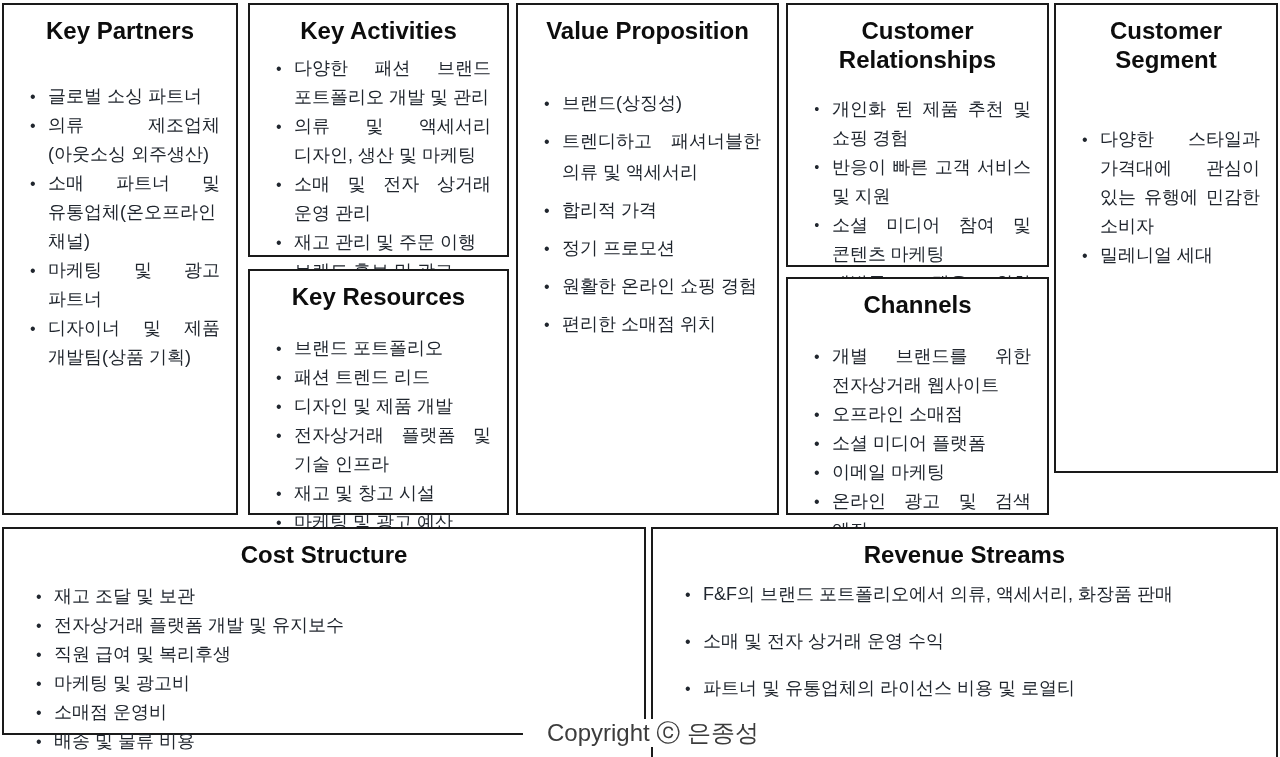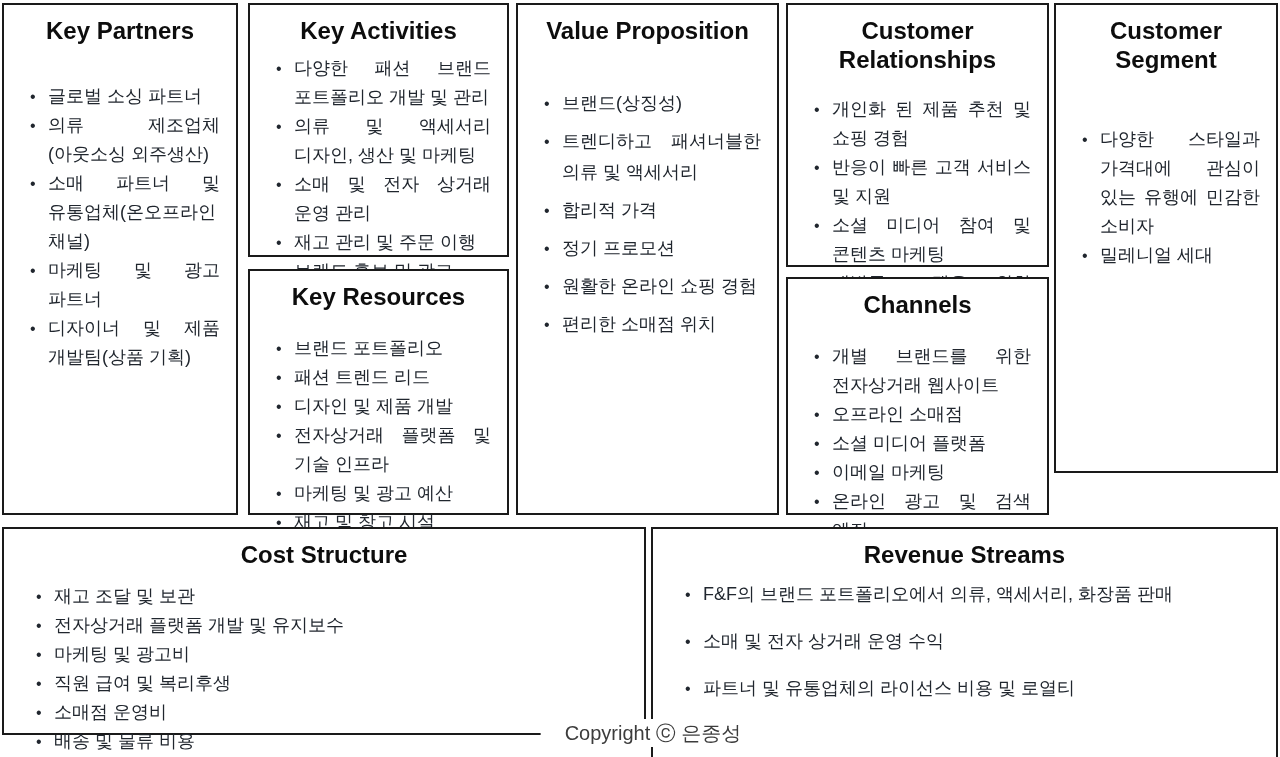--- a/index.html
+++ b/index.html
@@ -64,39 +64,39 @@
   .b-ch   { left: 786px;  top: 277px; width: 263px; height: 238px; }
   .b-cs   { left: 1054px; top: 3px;   width: 224px; height: 470px; }
   .b-cost { left: 2px;    top: 527px; width: 644px; height: 208px; }
   .b-rev  { left: 651px;  top: 527px; width: 627px; height: 240px; }
 
   
   .b-kp   .items { margin-top: 36px; }
   .b-ka   .items { margin-top: 8px; }
   .b-kr   .items { margin-top: 22px; }
   .b-vp   .items { margin-top: 42px; }
-  .b-cr   .items { margin-top: 20px; }
+  .b-cr   .items { margin-top: 20px; font-family: Liberation Serif, serif; }
   .b-ch   .items { margin-top: 22px; }
   .b-cs   .items { margin-top: 50px; }
   .b-cost .items { margin-top: 12px; margin-left: 10px; }
   .b-rev  .items { margin-top: 10px; margin-left: 10px; }
 
   .b-vp .items li  { line-height: 31px; margin-bottom: 7px; }
   .b-rev .items li { margin-bottom: 18px; }
 
   .b-cost .items li, .b-rev .items li { text-align: left; }
 
   .footer-copyright {
     position: absolute;
     left: 653px;
     top: 719px;
     transform: translateX(-50%);
     background: #ffffff;
     padding: 0 24px;
-    font-size: 20px;
+    font-size: 24px;
     line-height: 28px;
     color: #3c3c3c;
     white-space: nowrap;
     z-index: 5;
   }
 </style>
 </head>
 <body>
 
 <div class="canvas">
@@ -123,22 +123,22 @@
     </ul>
   </section>
 
   <section class="box b-kr">
     <h2 class="title">Key Resources</h2>
     <ul class="items">
       <li>브랜드 포트폴리오</li>
       <li>패션 트렌드 리드</li>
       <li>디자인 및 제품 개발</li>
       <li>전자상거래 플랫폼 및 기술 인프라</li>
+      <li>재고 및 창고 시설</li>
       <li>마케팅 및 광고 예산</li>
-      <li>재고 및 창고 시설</li>
     </ul>
   </section>
 
   <section class="box b-vp">
     <h2 class="title">Value Proposition</h2>
     <ul class="items">
       <li>브랜드(상징성)</li>
       <li>트렌디하고 패셔너블한 의류 및 액세서리</li>
       <li>합리적 가격</li>
       <li>정기 프로모션</li>
@@ -174,22 +174,22 @@
       <li>다양한 스타일과 가격대에 관심이 있는 유행에 민감한 소비자</li>
       <li>밀레니얼 세대</li>
     </ul>
   </section>
 
   <section class="box b-cost">
     <h2 class="title">Cost Structure</h2>
     <ul class="items">
       <li>재고 조달 및 보관</li>
       <li>전자상거래 플랫폼 개발 및 유지보수</li>
+      <li>직원 급여 및 복리후생</li>
       <li>마케팅 및 광고비</li>
-      <li>직원 급여 및 복리후생</li>
       <li>소매점 운영비</li>
       <li>배송 및 물류 비용</li>
     </ul>
   </section>
 
   <section class="box b-rev">
     <h2 class="title">Revenue Streams</h2>
     <ul class="items">
       <li>F&amp;F의 브랜드 포트폴리오에서 의류, 액세서리, 화장품 판매</li>
       <li>소매 및 전자 상거래 운영 수익</li>

